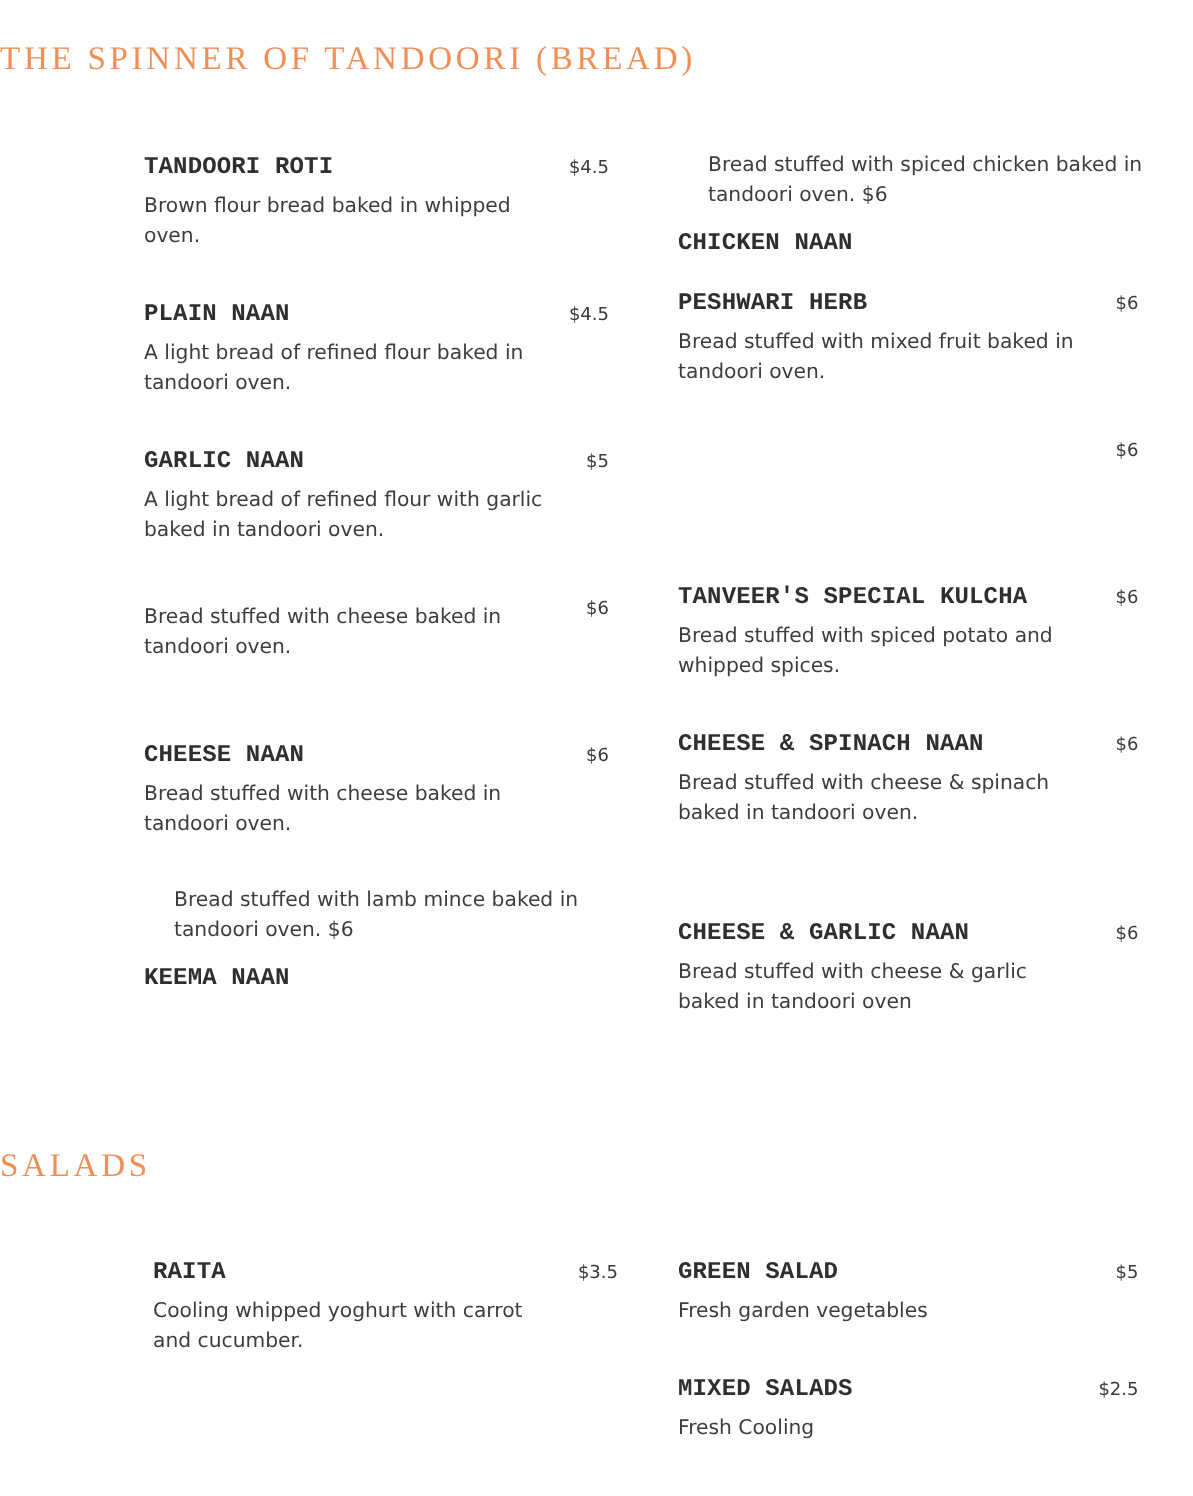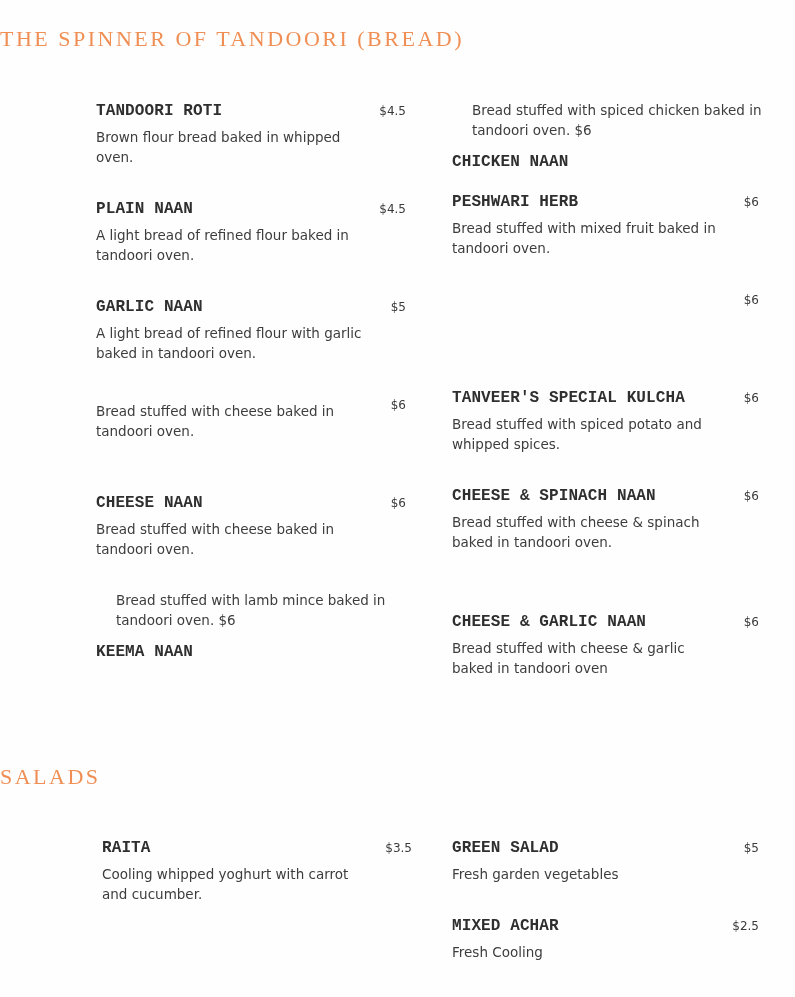--- a/index.html
+++ b/index.html
@@ -96,16 +96,16 @@
   <div class="item-name">RAITA</div>
   <div class="item-price">$3.5</div>
   <div class="item-desc">Cooling whipped yoghurt with carrot and cucumber.</div>
 </div>
 <div class="item right" style="left:452px;top:838px;width:307px;">
   <div class="item-name">GREEN SALAD</div>
   <div class="item-price">$5</div>
   <div class="item-desc">Fresh garden vegetables</div>
 </div>
 <div class="item right" style="left:452px;top:916px;width:307px;">
-  <div class="item-name">MIXED ACHAR</div>
+  <div class="item-name">MIXED SALADS</div>
   <div class="item-price">$2.5</div>
   <div class="item-desc">Fresh Cooling</div>
 </div>
 
 </body></html>

